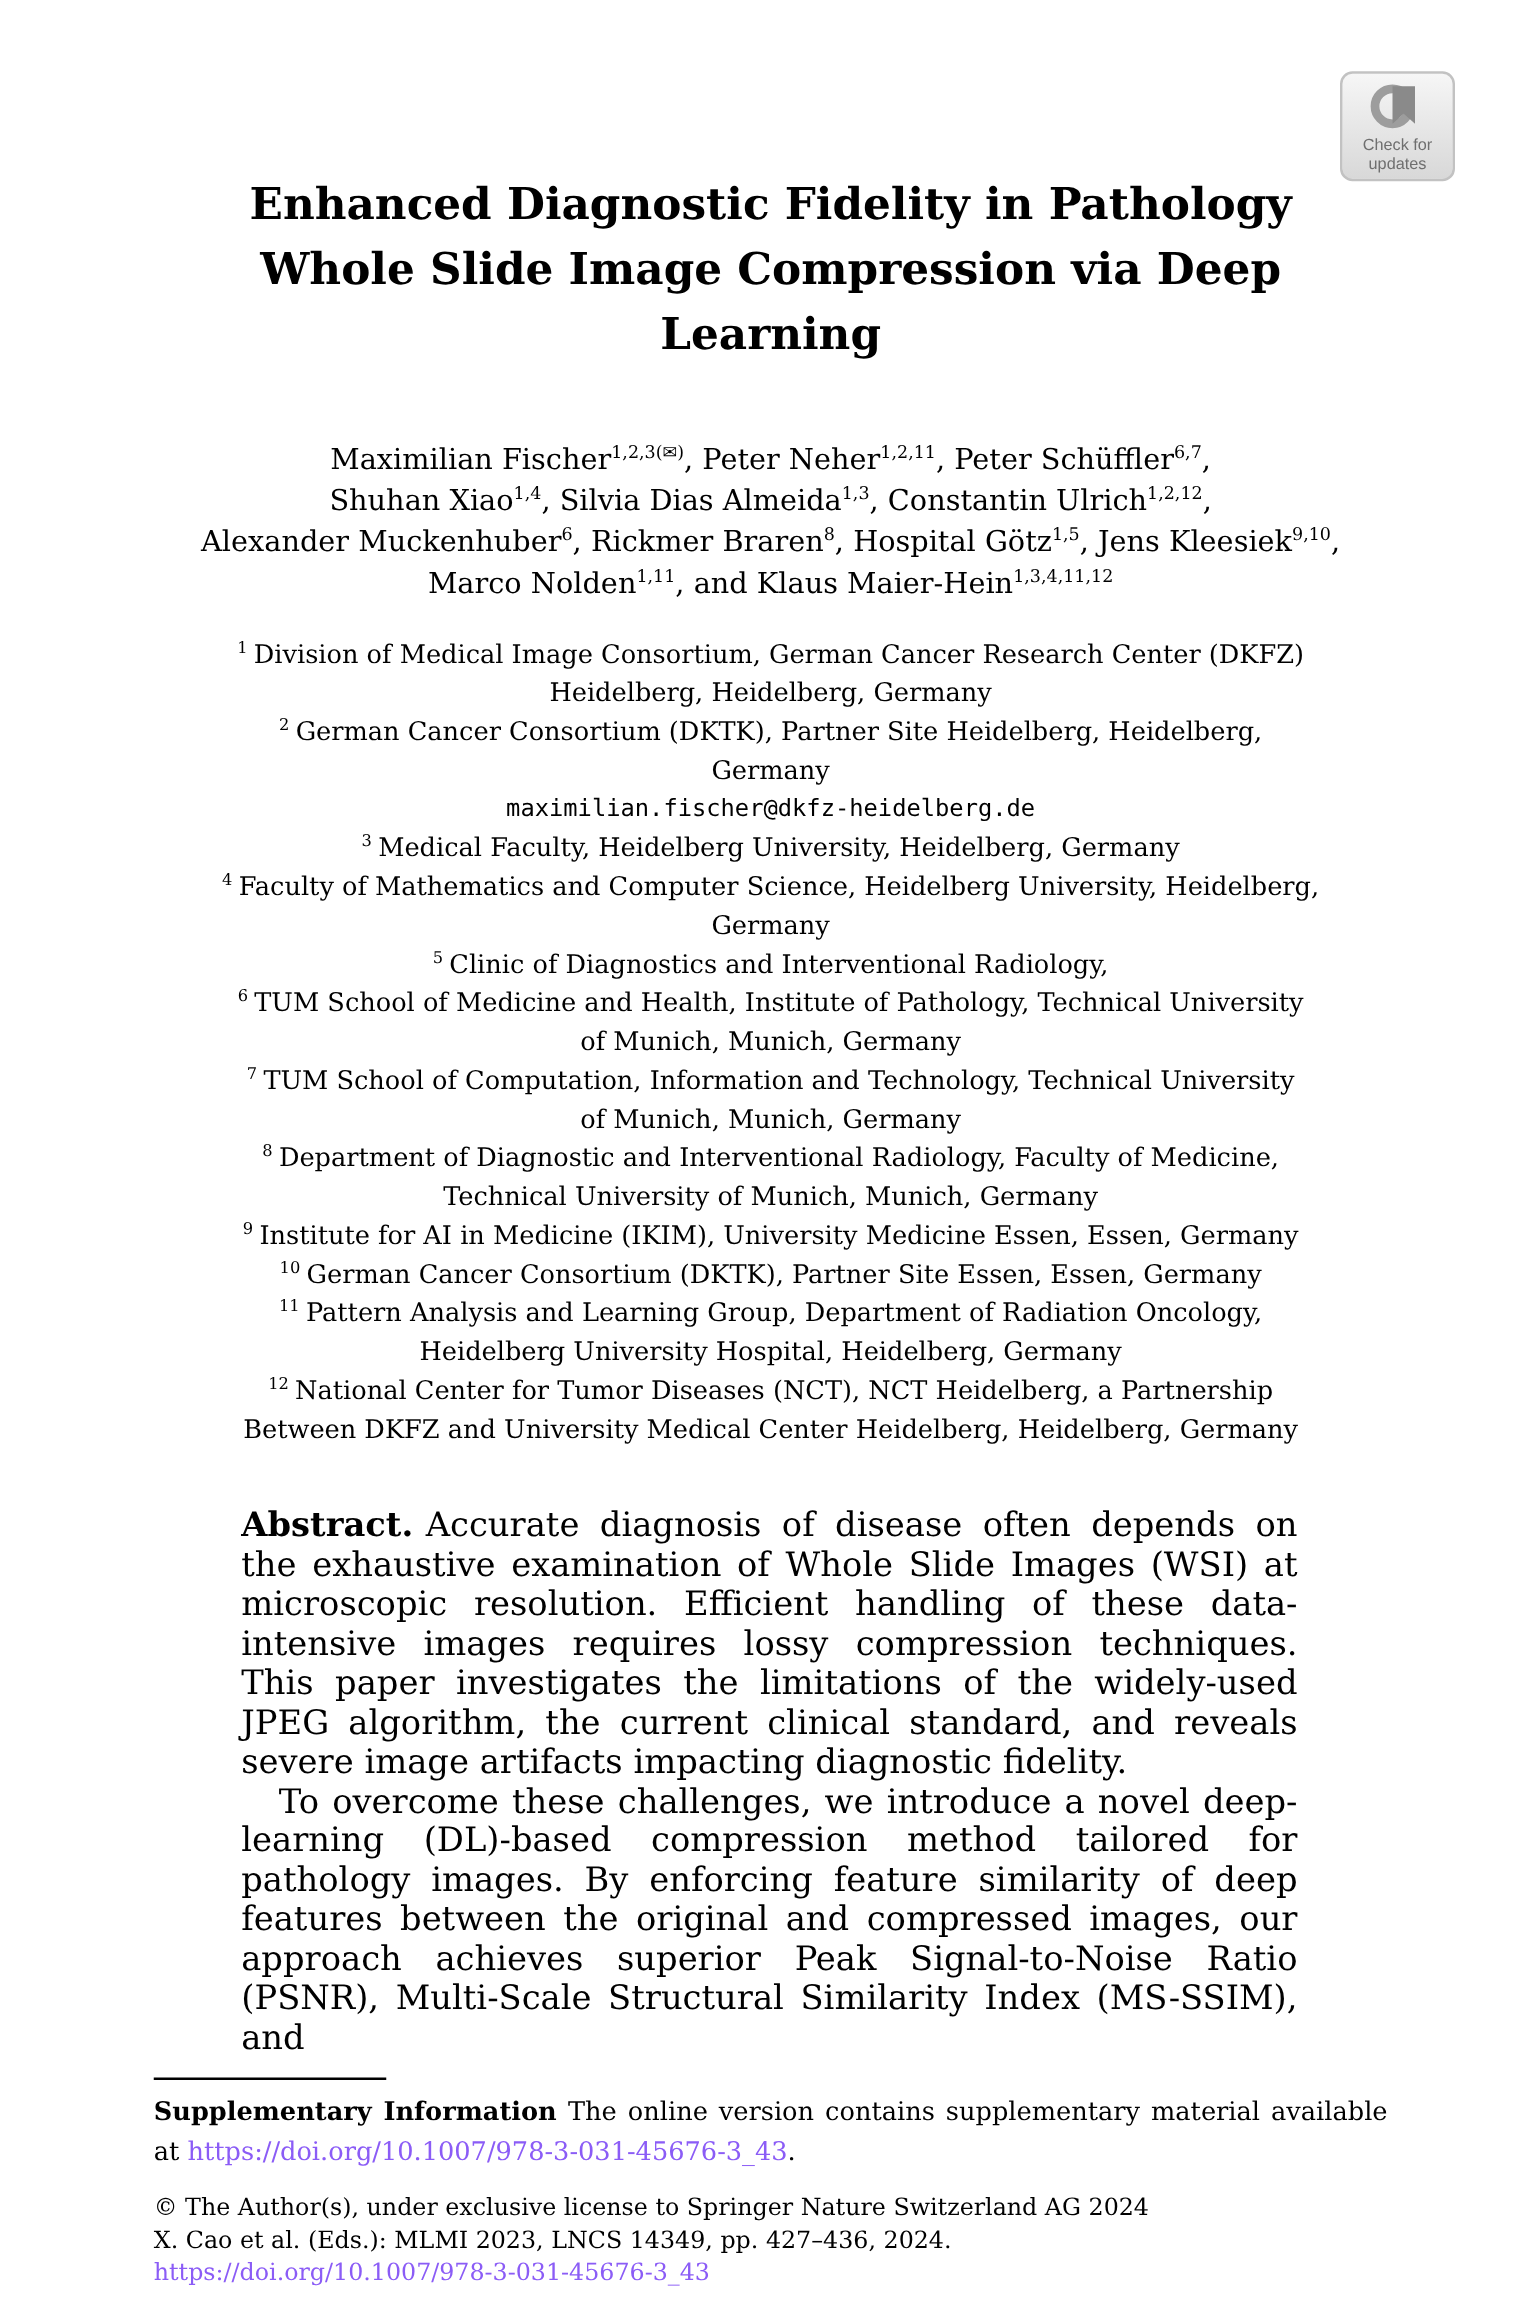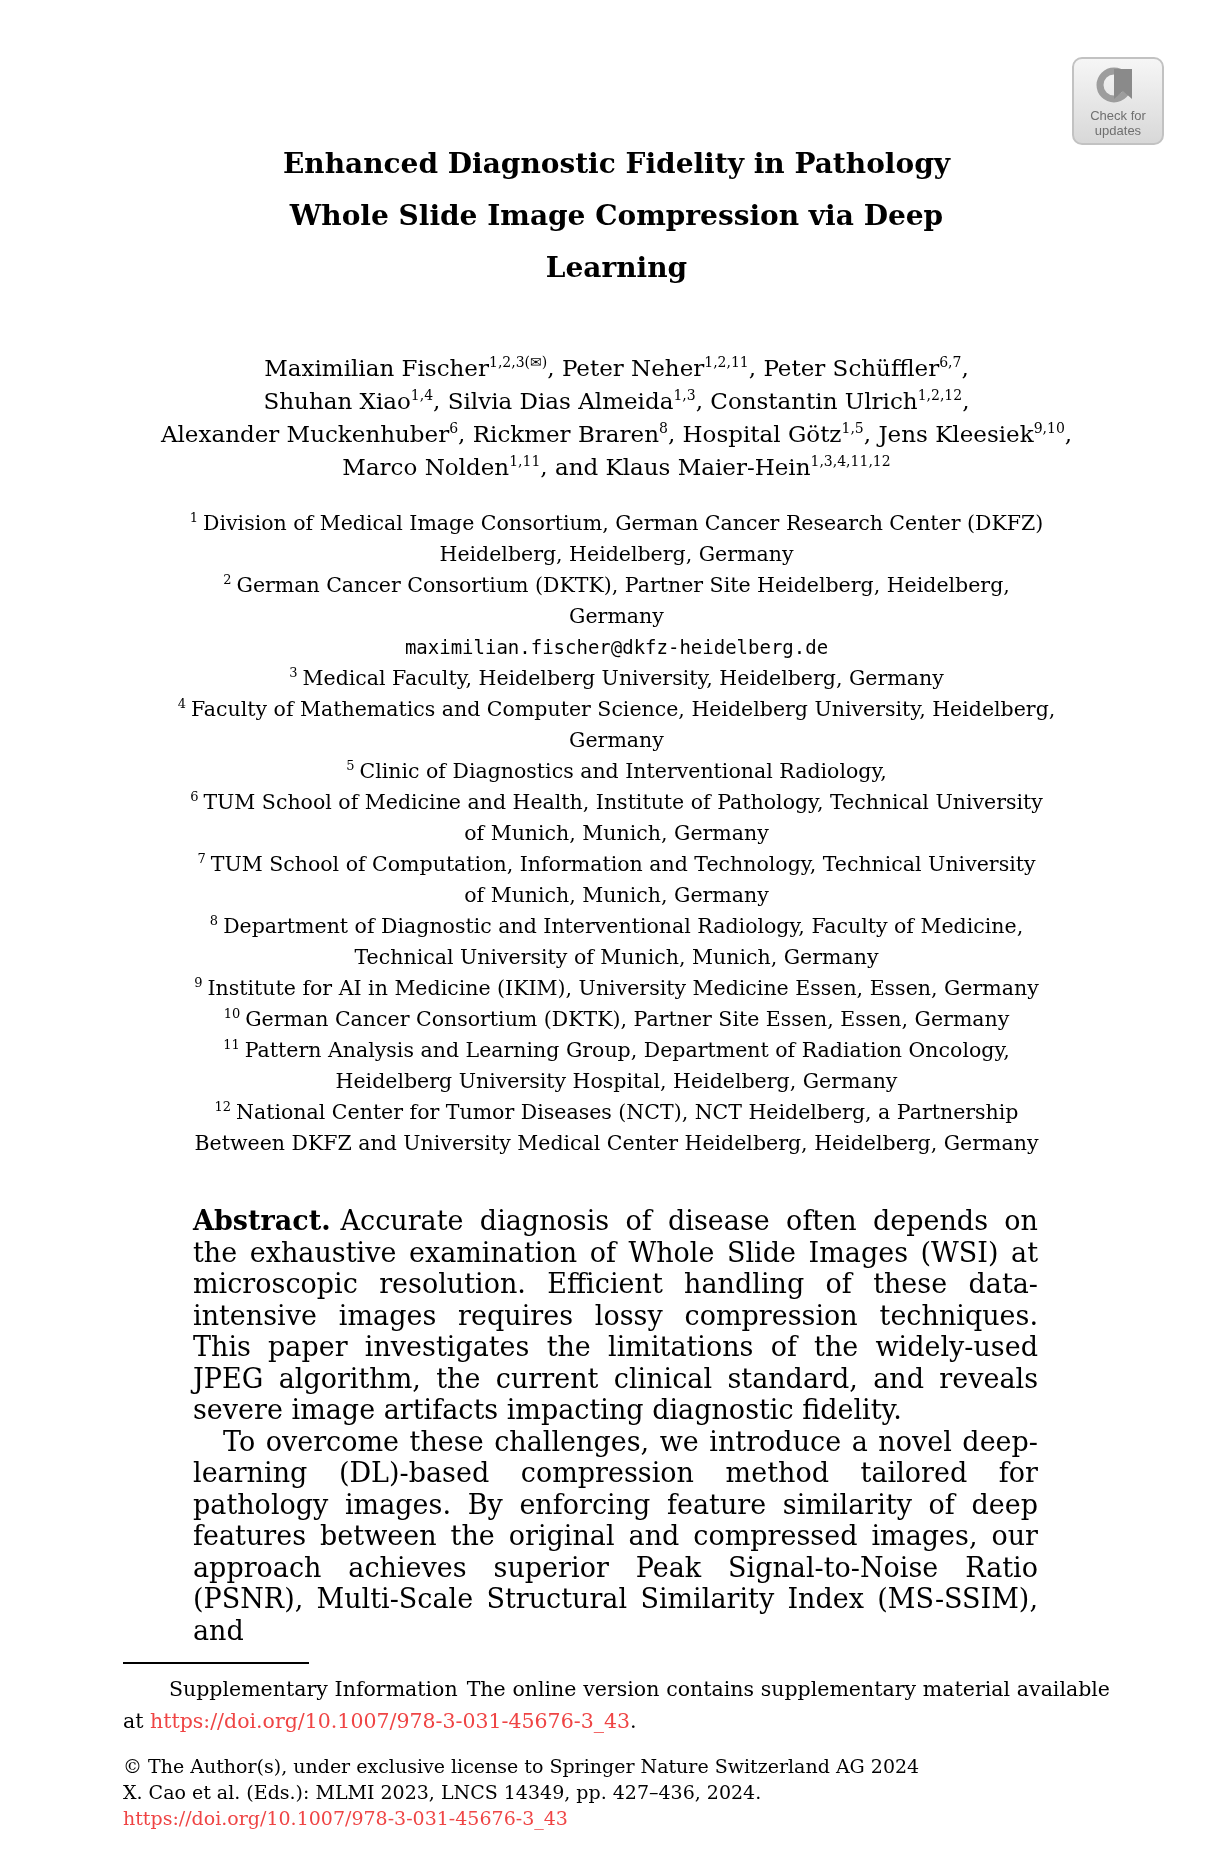--- a/index.html
+++ b/index.html
@@ -36,21 +36,21 @@
     line-height:15px;
     color:#6f6f6f;
     padding-top:5px;
     cursor:pointer;
   }
   .badge svg{display:block;margin:0 auto 2px auto;}
   
   .title{
     margin-top:138px;
     text-align:center;
-    font-size:28px;
+    font-size:35px;
     font-weight:700;
     line-height:52px;
   }
   
   .authors{
     margin-top:58px;
     text-align:center;
     font-size:23px;
     line-height:33px;
   }
@@ -84,22 +84,22 @@
     width:186px;
     height:0;
     border-top:2px solid #000;
   }
   .supp{
     margin-top:9px;
     font-size:20.5px;
     line-height:32px;
     text-align:justify;
   }
-  .supp-label{font-weight:400;margin-right:9px;margin-left:46px;}
-  a.doi{color:#ef4444;text-decoration:none;cursor:pointer;}
+  .supp-label{font-weight:700;margin-right:9px;}
+  a.doi{color:#8b5cf6;text-decoration:none;cursor:pointer;}
   .imprint{
     margin-top:16px;
     font-size:19px;
     line-height:26px;
   }
 </style>
 </head>
 <body>
 
 <div class="page">

